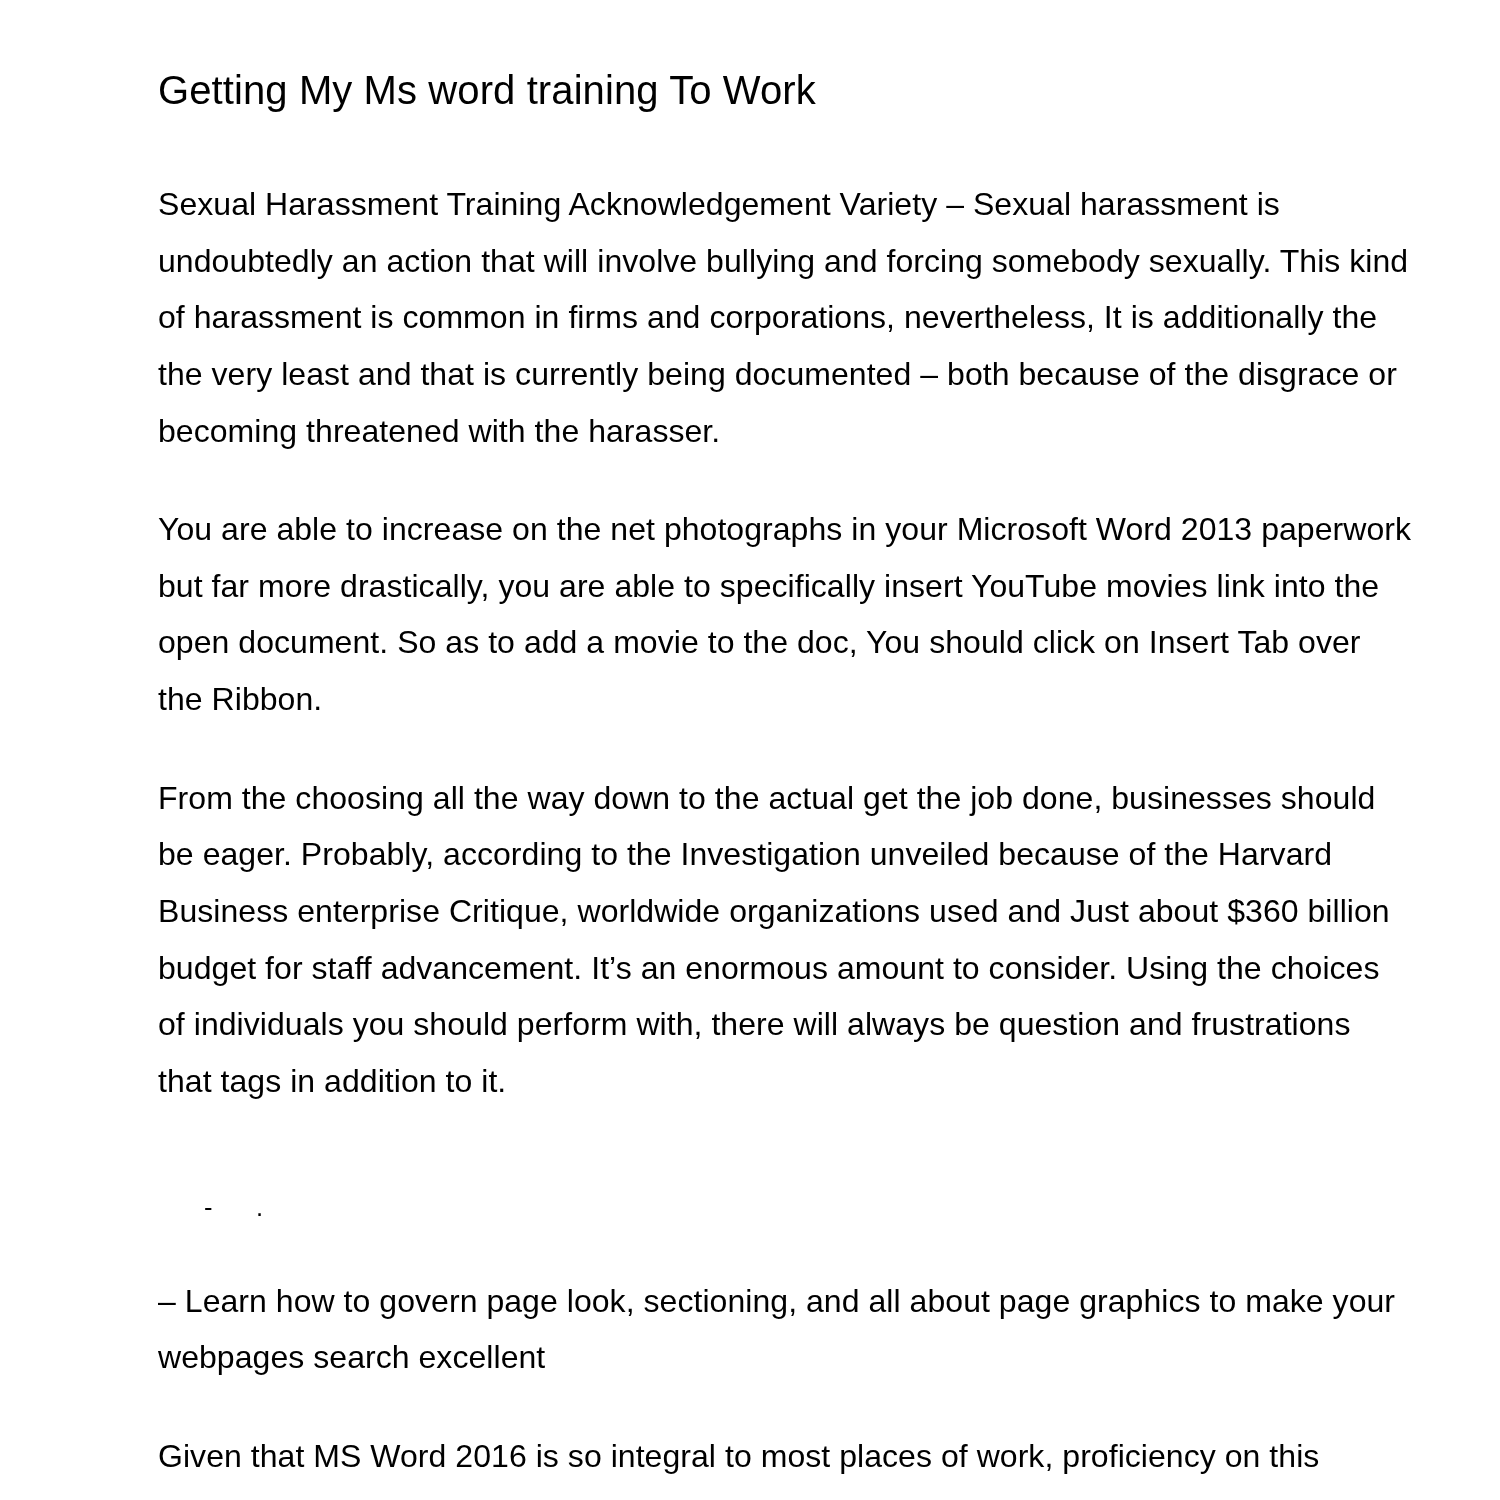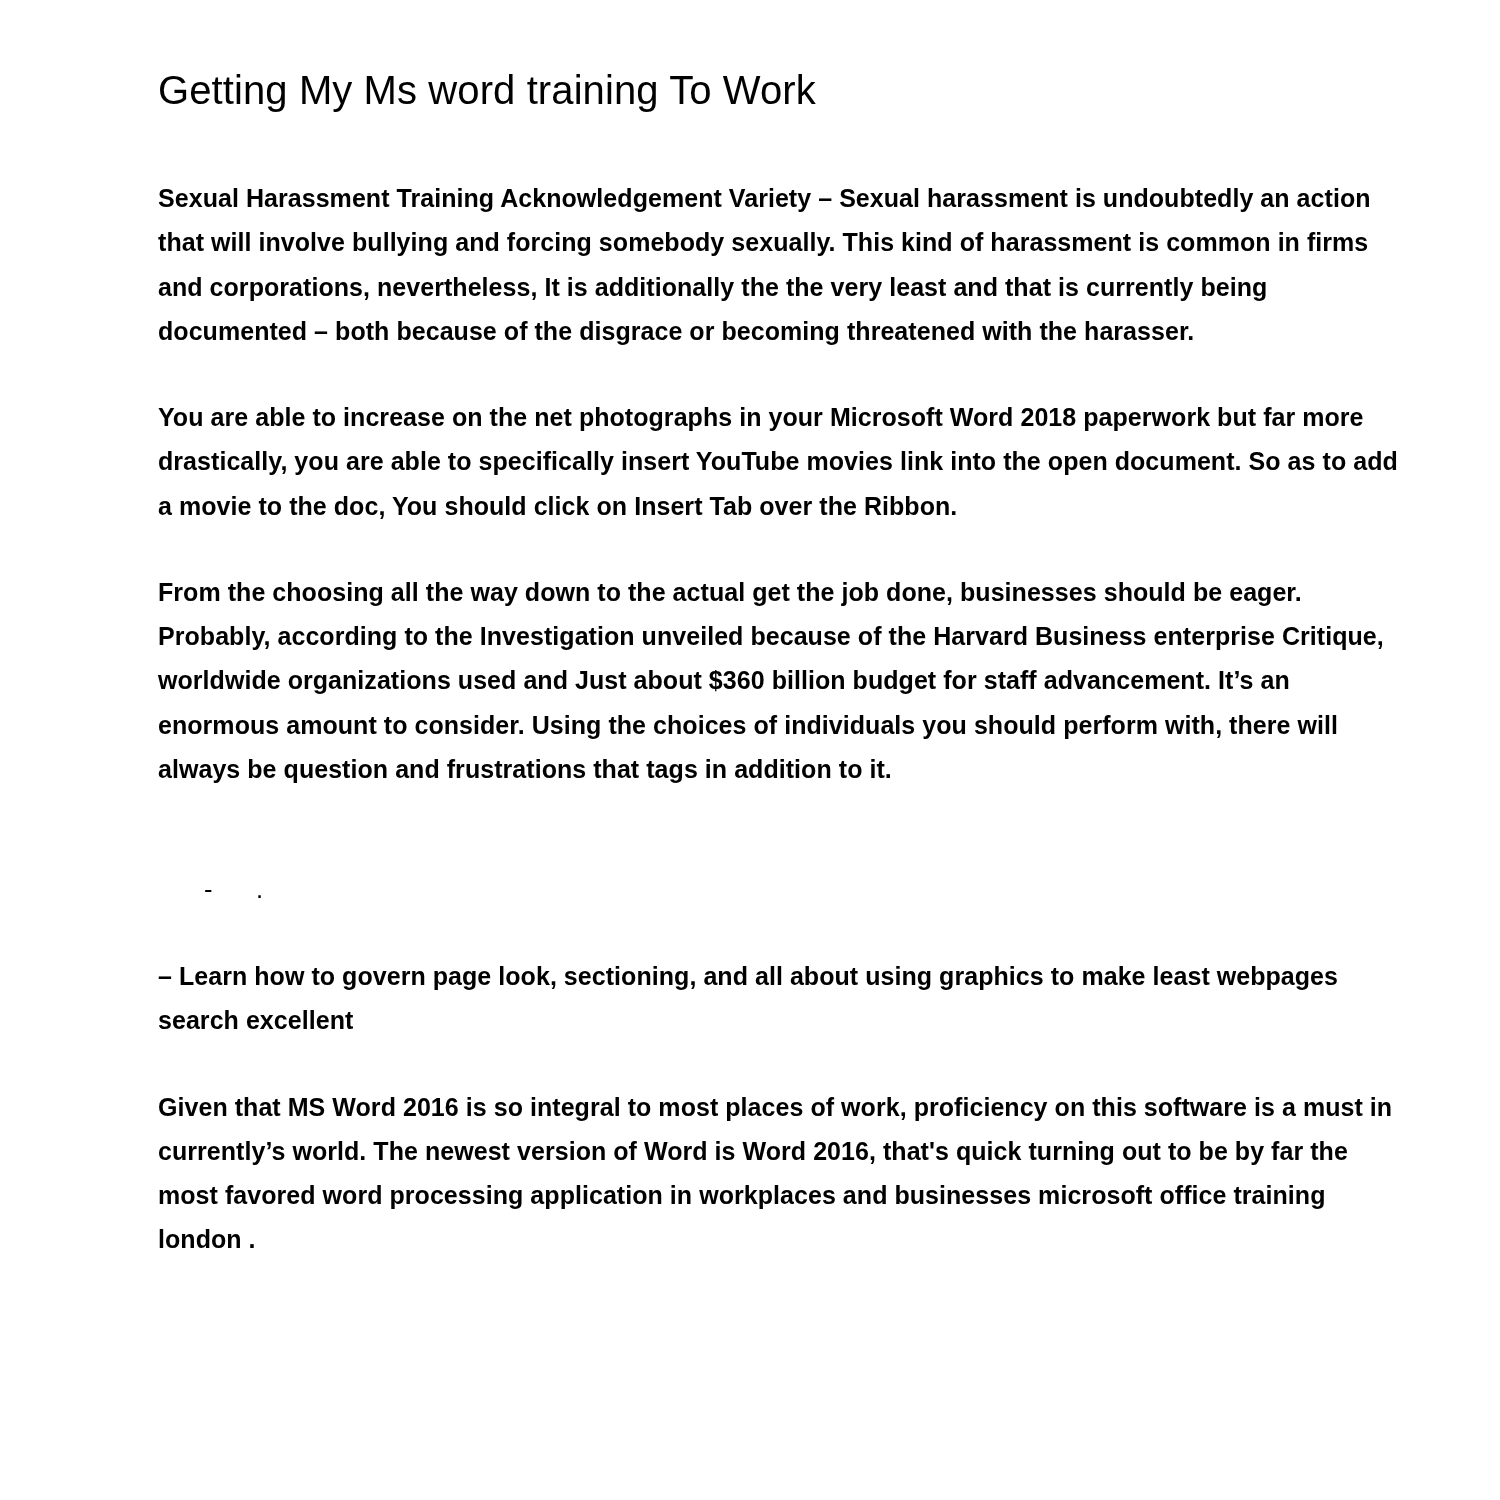--- a/index.html
+++ b/index.html
@@ -24,26 +24,25 @@
   }
   .doc-title {
     font-size: 40px;
     font-weight: normal;
     line-height: 1.2;
     margin: 0 0 0 0;
     padding-top: 8px;
     letter-spacing: 0.1px;
   }
   .para {
-    font-size: 25px;
+    font-size: 32px;
     line-height: 1.77;
     margin: 0;
     text-align: left;
     letter-spacing: 0.05px;
-    font-weight: bold;
   }
   .gap-lg { height: 62px; }
   .gap-md { height: 42px; }
   .gap-sm { height: 34px; }
   .bullet-line {
     font-size: 25.5px;
     line-height: 1.77;
     margin: 0;
     padding-left: 46px;
   }
@@ -58,36 +57,36 @@
 <div class="page">
 
   <h1 class="doc-title">Getting My Ms word training To Work</h1>
 
   <div class="gap-lg"></div>
 
   <p class="para">Sexual Harassment Training Acknowledgement Variety – Sexual harassment is undoubtedly an action that will involve bullying and forcing somebody sexually. This kind of harassment is common in firms and corporations, nevertheless, It is additionally the the very least and that is currently being documented – both because of the disgrace or becoming threatened with the harasser.</p>
 
   <div class="gap-md"></div>
 
-  <p class="para">You are able to increase on the net photographs in your Microsoft Word 2018 paperwork but far more drastically, you are able to specifically insert YouTube movies link into the open document. So as to add a movie to the doc, You should click on Insert Tab over the Ribbon.</p>
+  <p class="para">You are able to increase on the net photographs in your Microsoft Word 2013 paperwork but far more drastically, you are able to specifically insert YouTube movies link into the open document. So as to add a movie to the doc, You should click on Insert Tab over the Ribbon.</p>
 
   <div class="gap-md"></div>
 
   <p class="para">From the choosing all the way down to the actual get the job done, businesses should be eager. Probably, according to the Investigation unveiled because of the Harvard Business enterprise Critique, worldwide organizations used and Just about $360 billion budget for staff advancement. It’s an enormous amount to consider. Using the choices of individuals you should perform with, there will always be question and frustrations that tags in addition to it.</p>
 
   <div class="gap-sm"></div>
 
 
   <div class="gap-md"></div>
 
   <p class="bullet-line">
     <span class="bullet-dash">-</span><span>.</span>
   </p>
 
   <div class="gap-md"></div>
 
-  <p class="para">– Learn how to govern page look, sectioning, and all about using graphics to make least webpages search excellent</p>
+  <p class="para">– Learn how to govern page look, sectioning, and all about page graphics to make your webpages search excellent</p>
 
   <div class="gap-md"></div>
 
   <p class="para">Given that MS Word 2016 is so integral to most places of work, proficiency on this software is a must in currently’s world. The newest version of Word is Word 2016, that's quick turning out to be by far the most favored word processing application in workplaces and businesses microsoft office training london .</p>
 
 </div>
 
 </body></html>

